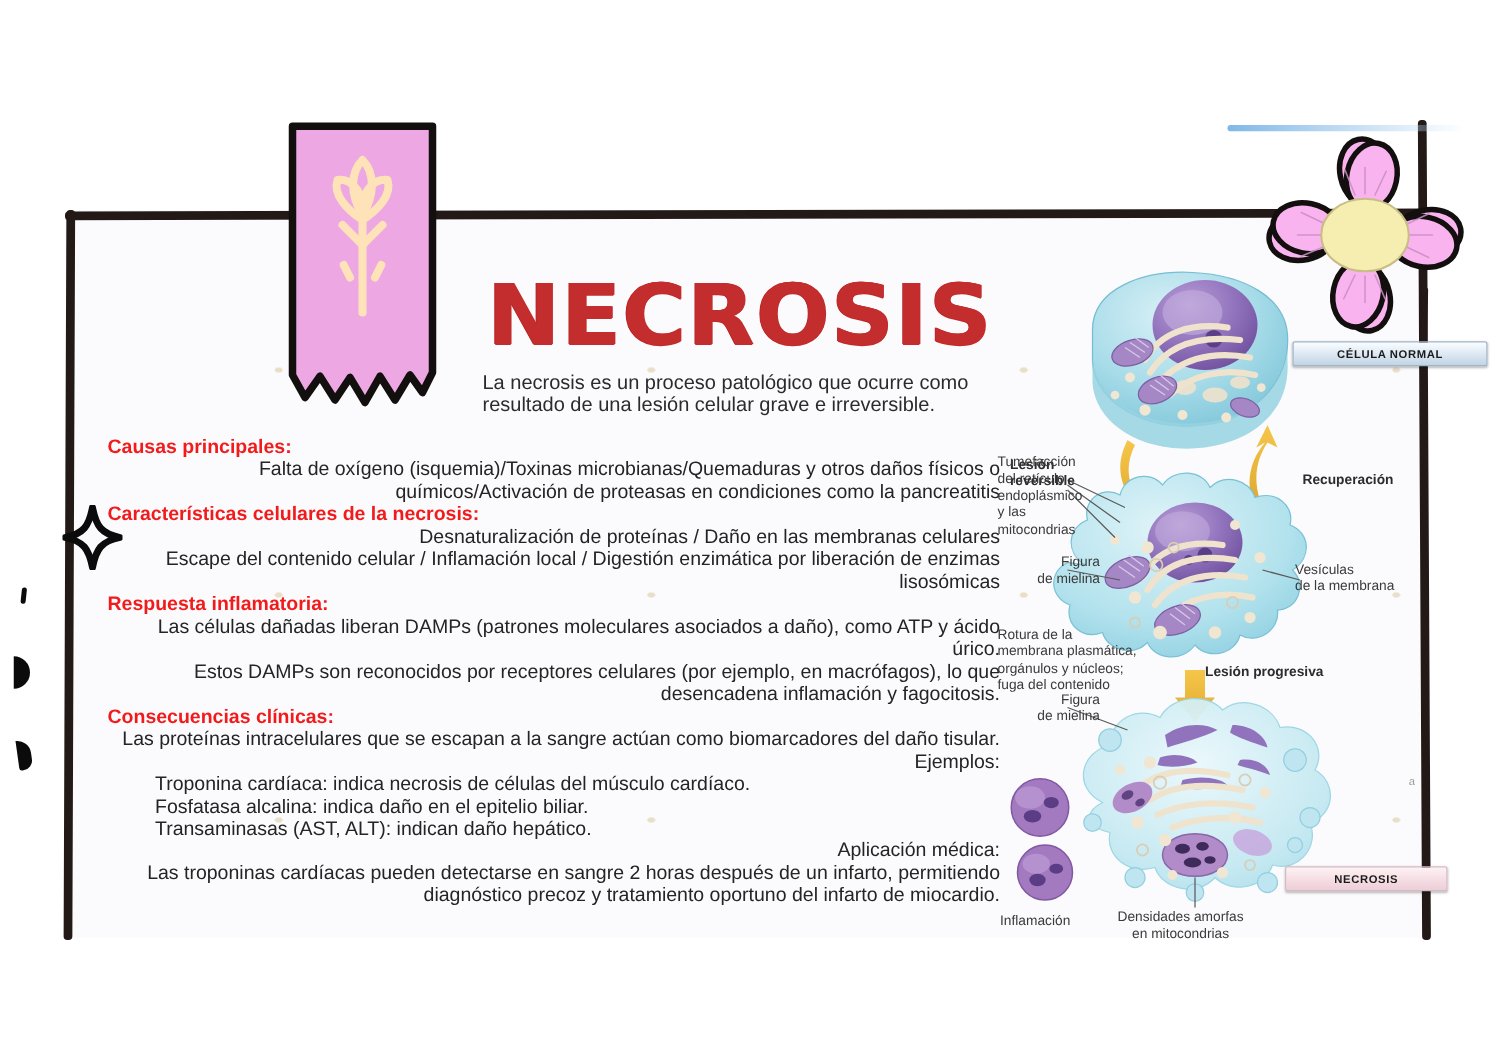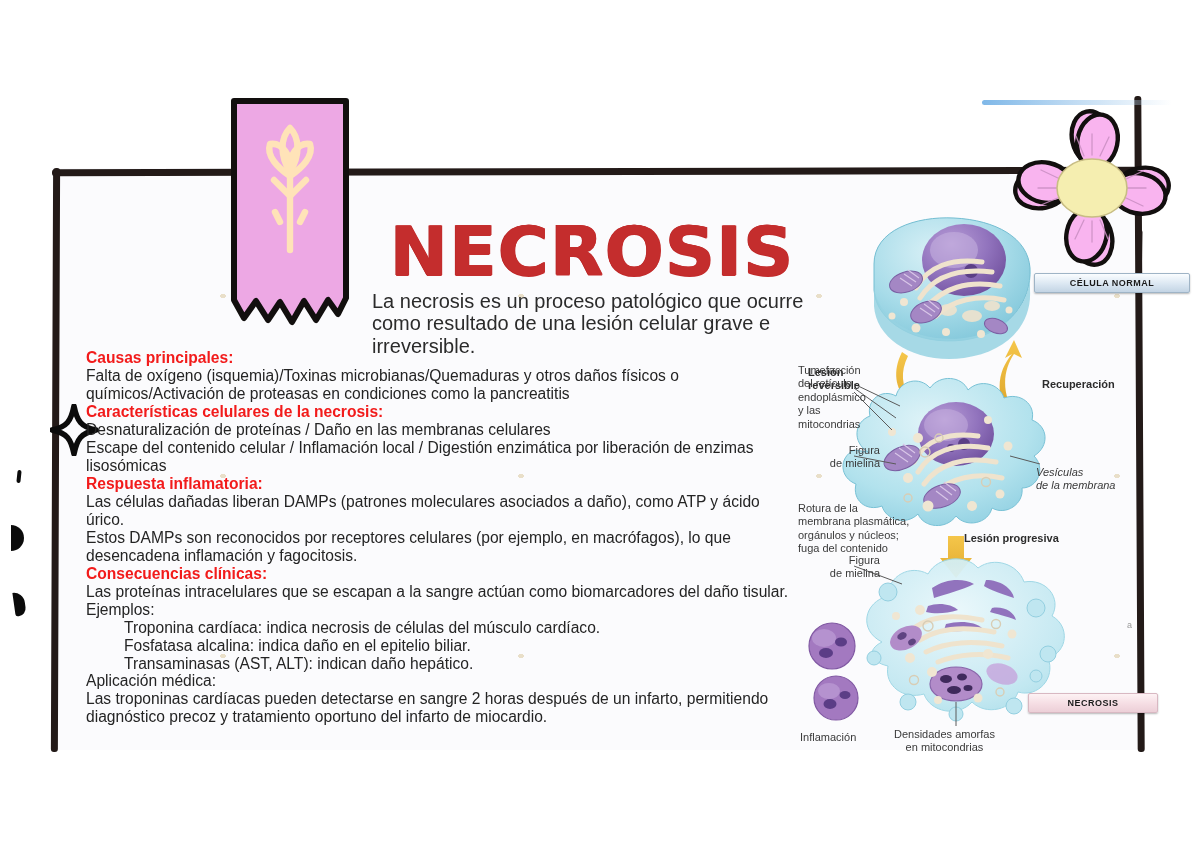--- a/index.html
+++ b/index.html
@@ -81,33 +81,33 @@
     line-height:.92;
     letter-spacing:1px;
     color:#c42d2d;
     text-align:center;
     transform:scaleX(1.04);
     text-shadow:0.6px 0 0 #c42d2d,-0.6px 0 0 #b82626,0 .7px 0 #c42d2d;
     margin:0 0 6px 0;
     white-space:nowrap;
   }
   #title-subtitle{
-    font-size:20px;line-height:1.14;color:#2b2b2b;margin:0;
+    font-size:16px;line-height:1.14;color:#2b2b2b;margin:14px;
   }
 
   
   #body-copy{
     position:absolute;left:86px;top:349px;width:714px;z-index:9;
     font-size:15.6px;line-height:1.145;color:#242424;
   }
   .sec-heading{
     color:#f21b1b;font-weight:bold;font-size:15.6px;line-height:1.18;
     margin:0;
   }
-  .sec-para{margin:0;}
+  .sec-para{margin:0;text-align:right;}
   .sec-indent{margin:0;padding-left:38px;}
 
   
   #diagram{
     position:absolute;left:796px;top:206px;width:348px;height:546px;z-index:9;
   }
   #diagram svg{display:block;}
 
   .dgm-label{
     position:absolute;
@@ -453,21 +453,21 @@
   <div class="dgm-label" id="lbl-lesion-rev" style="left:12px;top:160px;width:70px;text-align:left;">Lesión
 reversible</div>
   <div class="dgm-label" id="lbl-recuperacion" style="left:230px;top:172px;margin-left:16px;">Recuperación</div>
   <div class="dgm-label thin" id="lbl-tumefaccion" style="left:2px;top:158px;">Tumefacción
 del retículo
 endoplásmico
 y las
 mitocondrias</div>
   <div class="dgm-label thin" id="lbl-mielina-top" style="left:22px;top:238px;width:62px;text-align:right;">Figura
 de mielina</div>
-  <div class="dgm-label thin" id="lbl-vesiculas" style="left:240px;top:260px;font-style:italic;">Vesículas
+  <div class="dgm-label thin" id="lbl-vesiculas" style="left:240px;top:244px;">Vesículas
 de la membrana</div>
   <div class="dgm-label thin" id="lbl-rotura" style="left:2px;top:296px;">Rotura de la
 membrana plasmática,
 orgánulos y núcleos;
 fuga del contenido</div>
   <div class="dgm-label" id="lbl-lesion-prog" style="left:168px;top:326px;">Lesión progresiva</div>
   <div class="dgm-label thin" id="lbl-mielina-bot" style="left:22px;top:348px;width:62px;text-align:right;">Figura
 de mielina</div>
   <div class="dgm-label thin" id="lbl-inflamacion" style="left:4px;top:525px;">Inflamación</div>
   <div class="dgm-label thin" id="lbl-densidades" style="left:98px;top:522px;text-align:center;">Densidades amorfas

